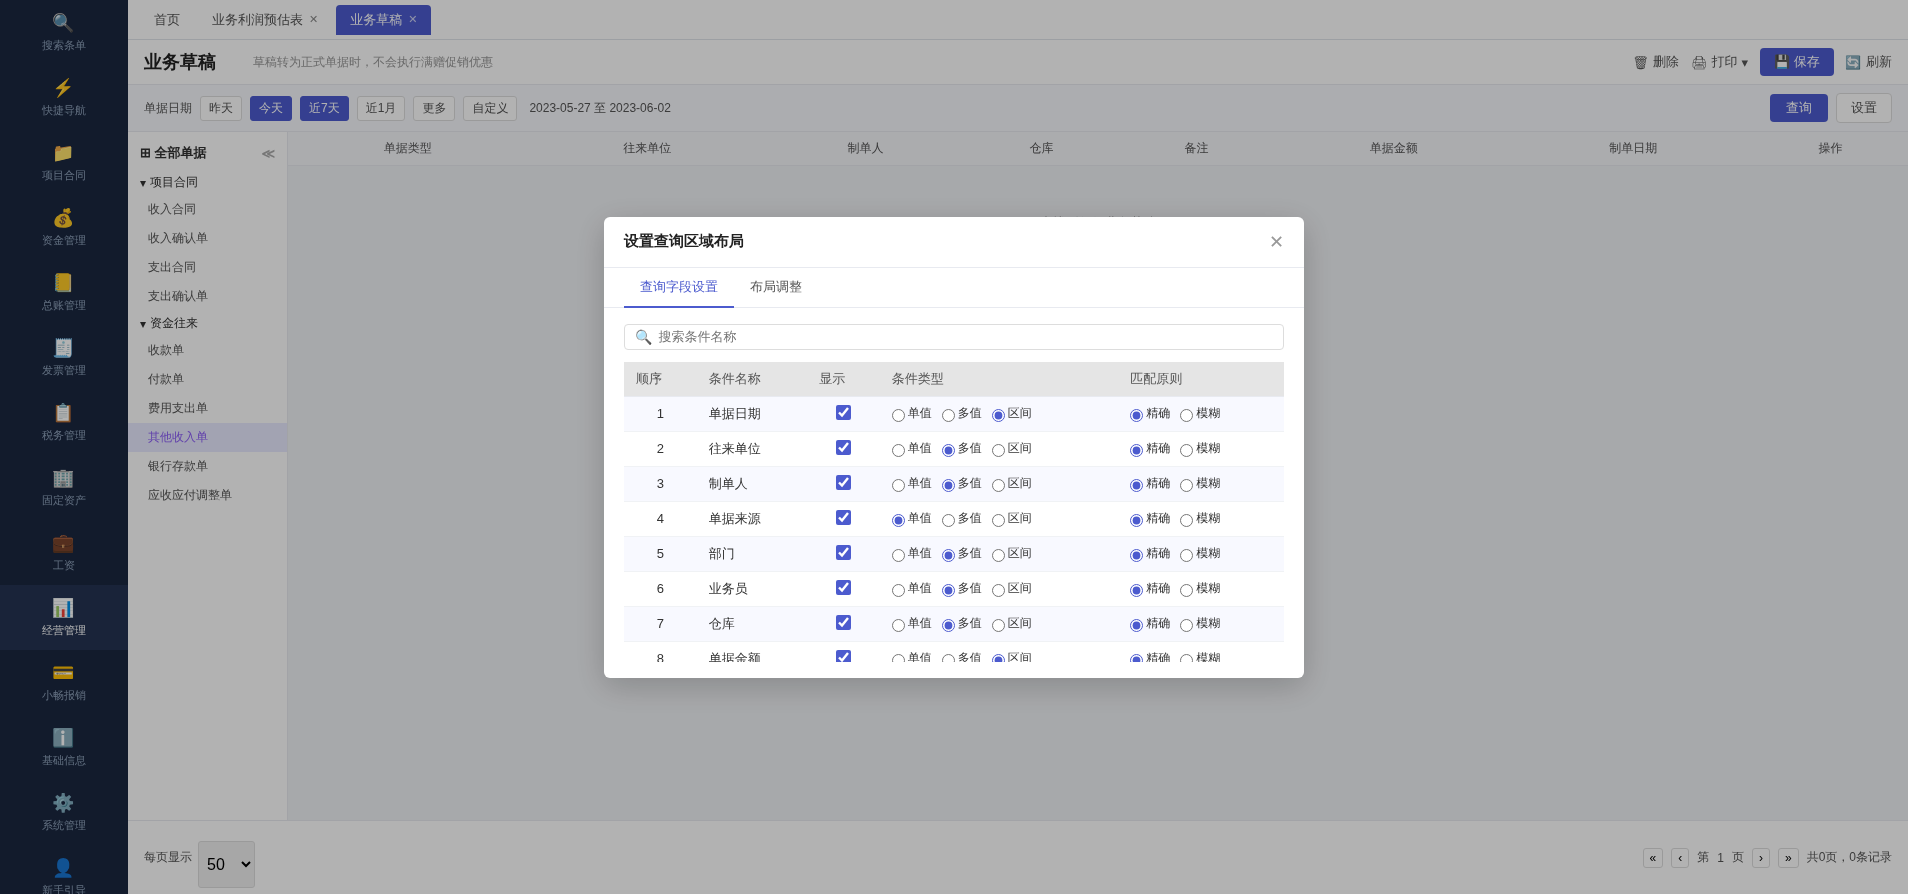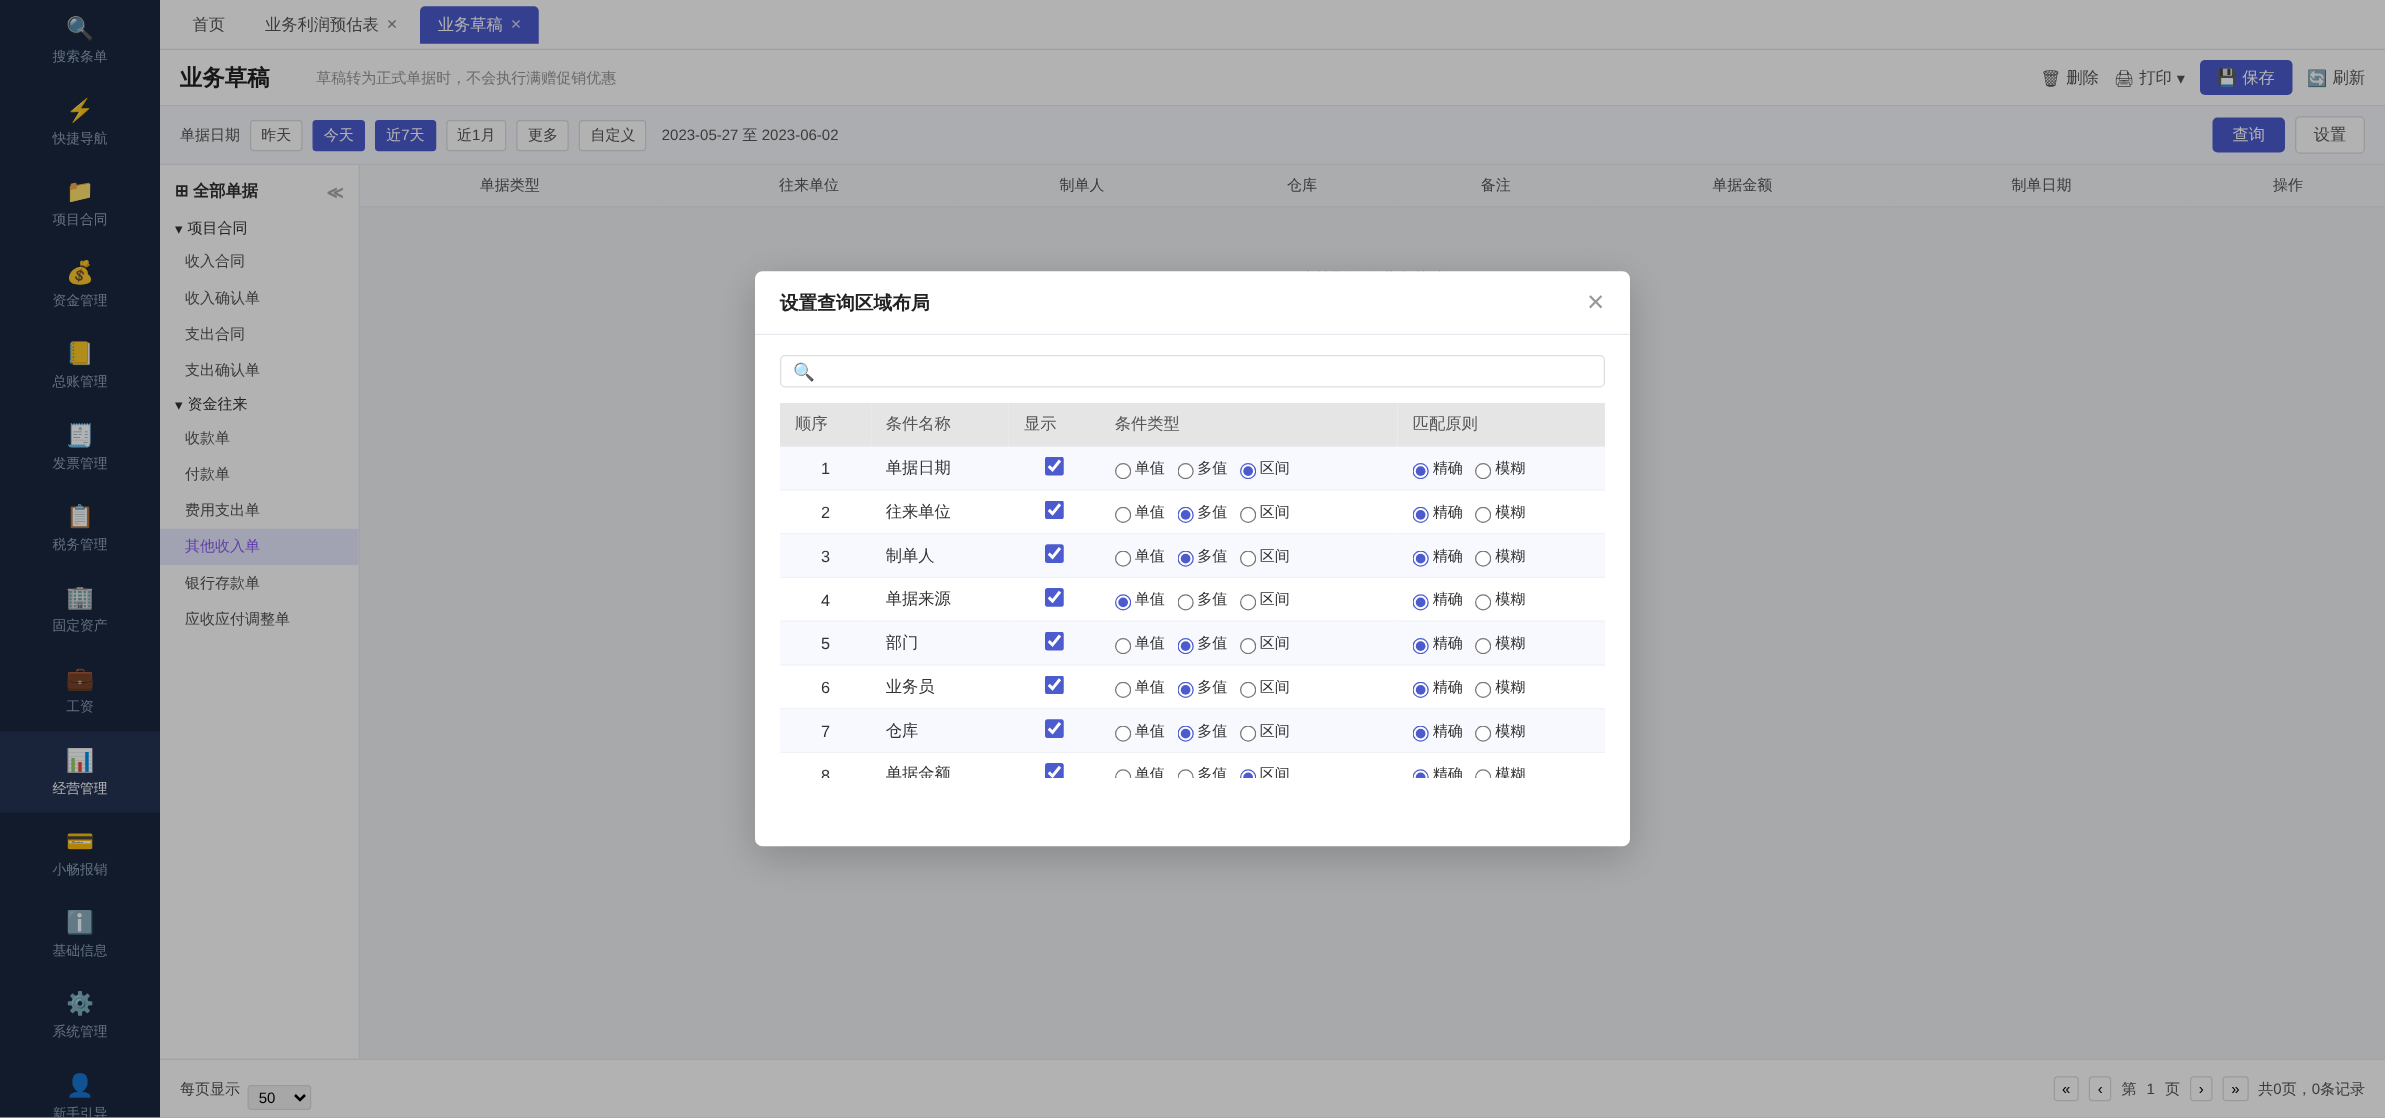--- a/index.html
+++ b/index.html
@@ -135,21 +135,21 @@
       border-top: 1px solid #e8eaf0;
       padding: 6px 16px;
       display: flex;
       align-items: center;
       justify-content: space-between;
       font-size: 12px;
       color: #555;
     }
     .bottom-left { display: flex; align-items: center; gap: 6px; }
     .bottom-right { display: flex; align-items: center; gap: 8px; }
-    .page-select { border: 1px solid #ddd; border-radius: 3px; padding: 1px 4px; font-size: 12px; margin-top: 14px; }
+    .page-select { border: 1px solid #ddd; border-radius: 3px; padding: 13px 4px; font-size: 16px; margin-top: 14px; }
     .page-nav-btn { border: 1px solid #ddd; background: #fff; border-radius: 3px; padding: 2px 6px; cursor: pointer; font-size: 12px; }
 
     
     .overlay {
       position: fixed;
       top: 0; left: 0; right: 0; bottom: 0;
       background: rgba(0,0,0,0.3);
       z-index: 100;
       display: flex;
       align-items: center;
@@ -435,25 +435,34 @@
 </div>
 
 <div class="overlay">
   <div class="dialog">
 
     <div class="dialog-header">
       <span class="dialog-title">设置查询区域布局</span>
       <span class="dialog-close">✕</span>
     </div>
 
+    <div class="dialog-tabs">
+      <div class="dialog-tab active">
+        <span>查询字段设置</span>
+      </div>
+      <div class="dialog-tab">
+        <span>布局调整</span>
+      </div>
+    </div>
 
     <div class="dialog-body">
 
       <div class="search-row">
         <span class="search-icon">🔍</span>
+        <input type="text" placeholder="搜索条件名称" style="">
       </div>
 
       <div class="table-scroll">
         <table class="dialog-table">
           <thead>
             <tr>
               <th>顺序</th>
               <th>条件名称</th>
               <th>显示</th>
               <th>条件类型</th>

